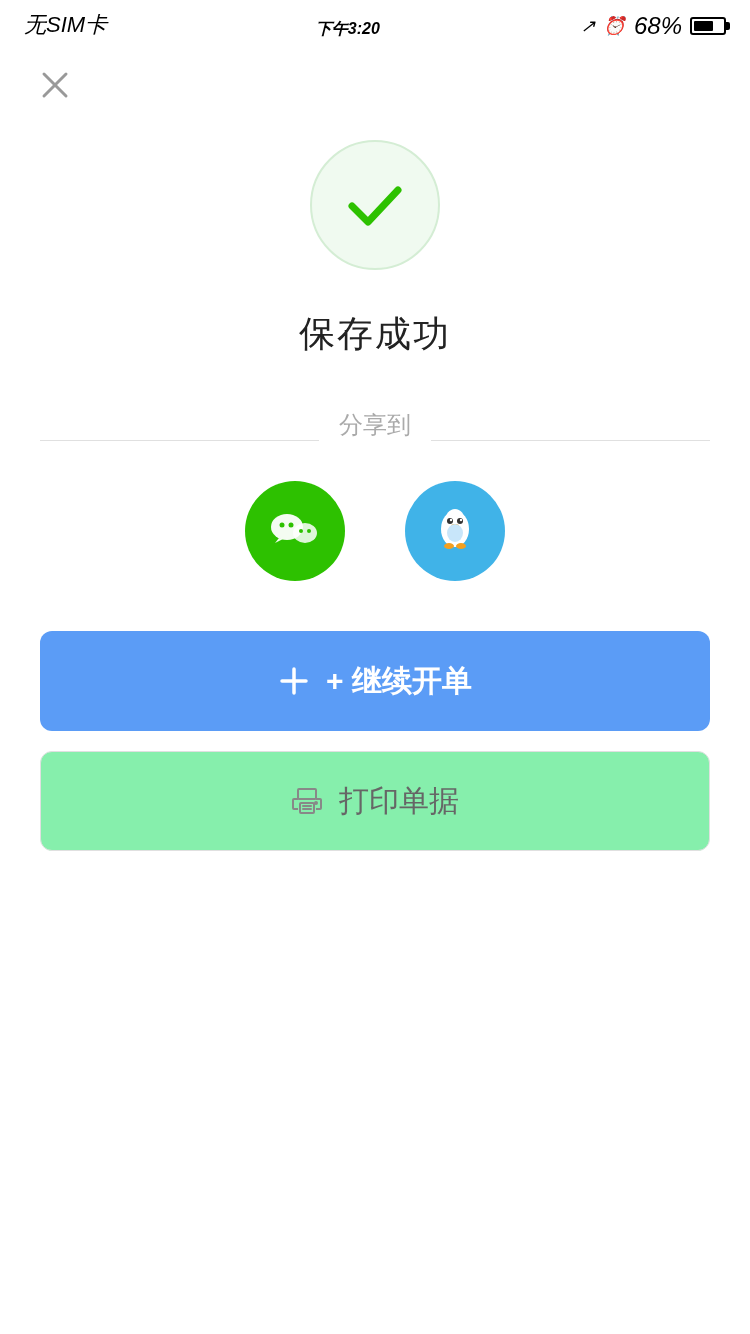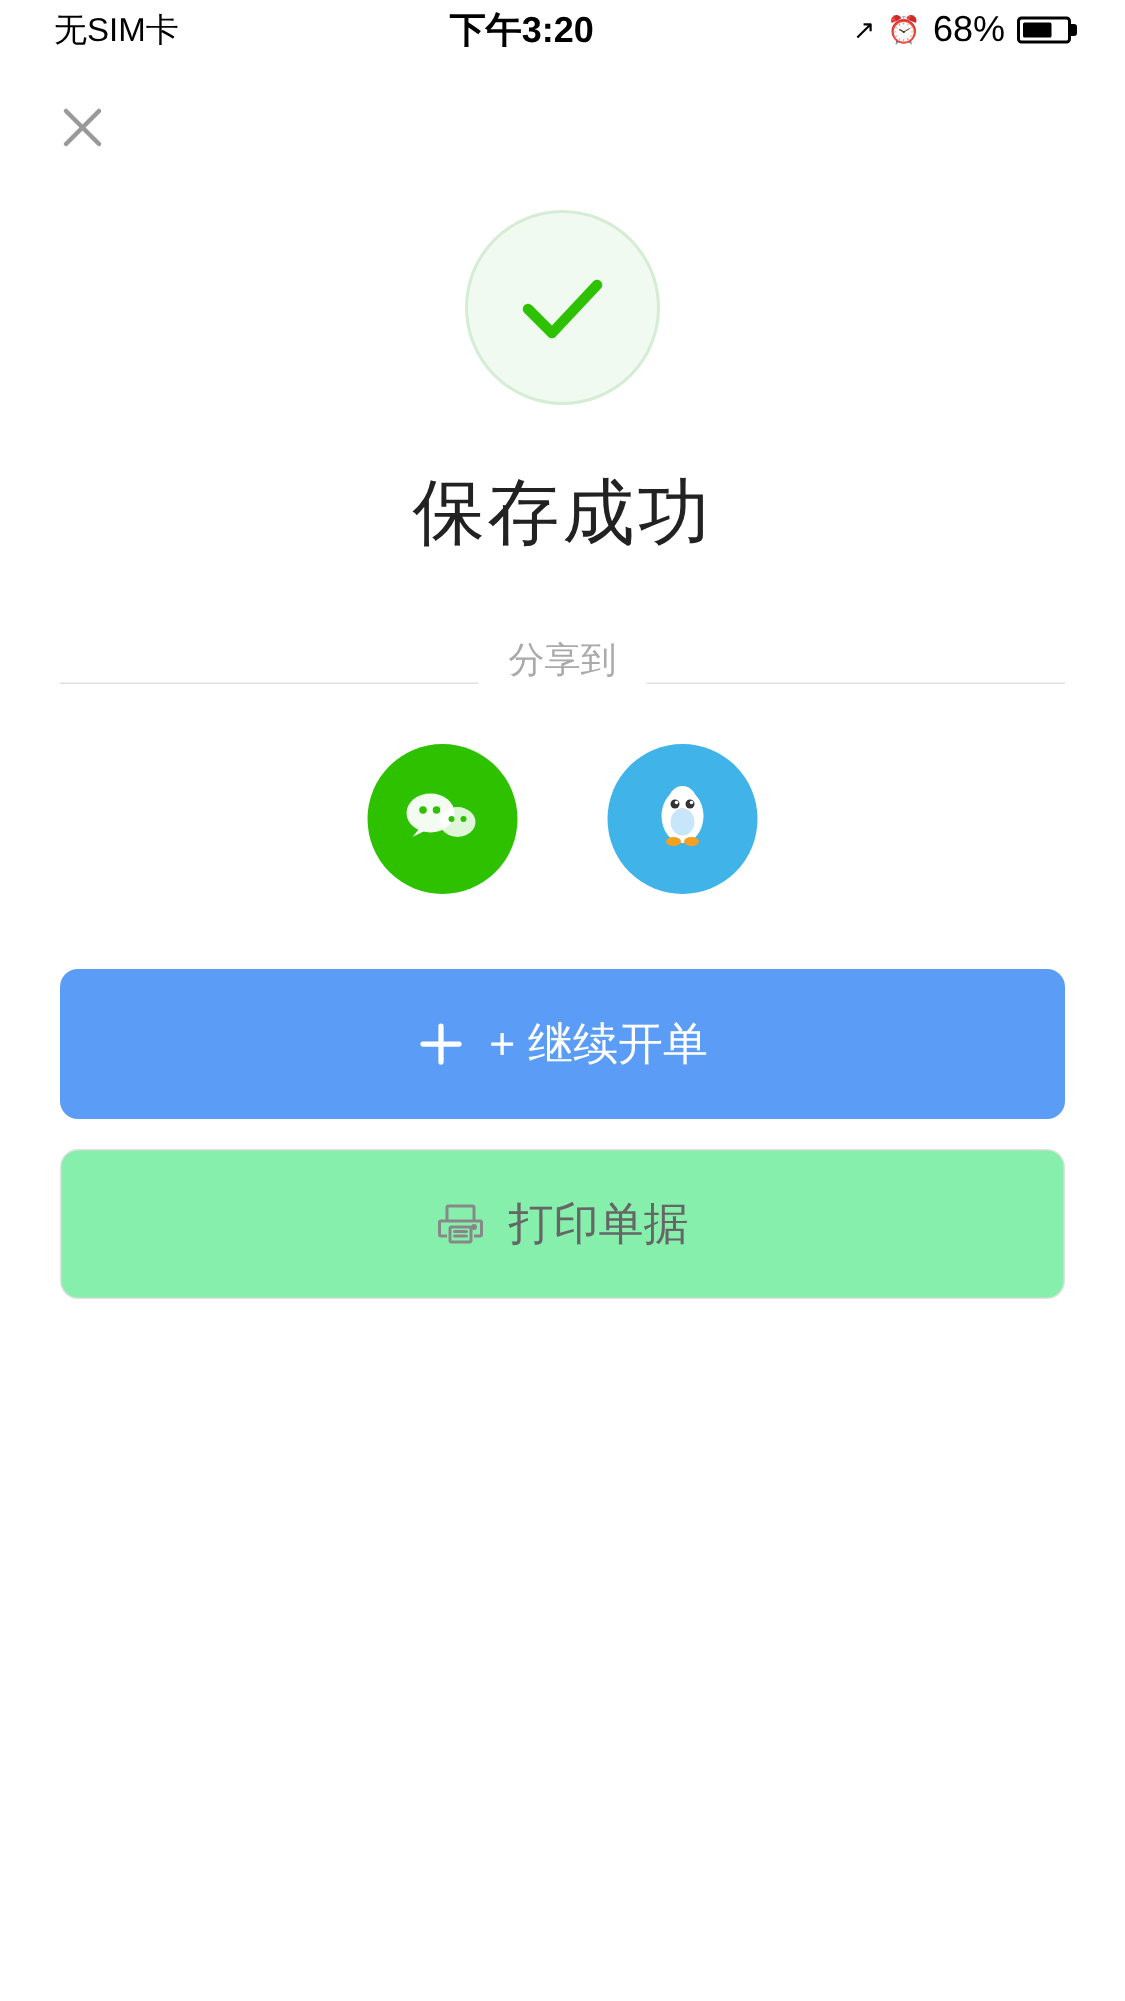--- a/index.html
+++ b/index.html
@@ -12,35 +12,36 @@
       display: flex;
       flex-direction: column;
     }
 
     
     .status-bar {
       width: 100%;
       height: 40px;
       background: #ffffff;
       display: flex;
-      align-items: center;
+      align-items: flex-end;
       justify-content: space-between;
-      padding: 0 36px;
+      padding: 0 24px;
       flex-shrink: 0;
+      font-style: italic;
     }
     .status-left {
       display: flex;
       align-items: center;
       gap: 8px;
       font-size: 22px;
       color: #000;
       font-weight: 500;
     }
     .status-center {
-      font-size: 24px;
+      font-size: 16px;
       font-weight: 600;
       color: #000;
     }
     .status-right {
       display: flex;
       align-items: center;
       gap: 8px;
       font-size: 20px;
       color: #000;
     }
@@ -116,21 +117,21 @@
       justify-content: center;
       margin-bottom: 40px;
     }
     .success-circle svg {
       width: 70px;
       height: 70px;
     }
 
     
     .success-title {
-      font-size: 48px;
+      font-size: 36px;
       font-weight: 500;
       color: #222;
       margin-bottom: 50px;
       letter-spacing: 2px;
     }
 
     
     .share-section {
       width: 100%;
       margin-bottom: 50px;
@@ -194,21 +195,21 @@
       justify-content: center;
       gap: 16px;
       font-size: 30px;
       cursor: pointer;
       border: none;
       outline: none;
     }
     .btn-primary {
       background: #5b9cf6;
       color: #fff;
-      font-weight: 400;
+      font-weight: 700;
     }
     .btn-secondary {
       background: #86efac;
       color: #666;
       border: 1px solid #e0e0e0;
     }
     .btn svg {
       width: 32px;
       height: 32px;
     }

